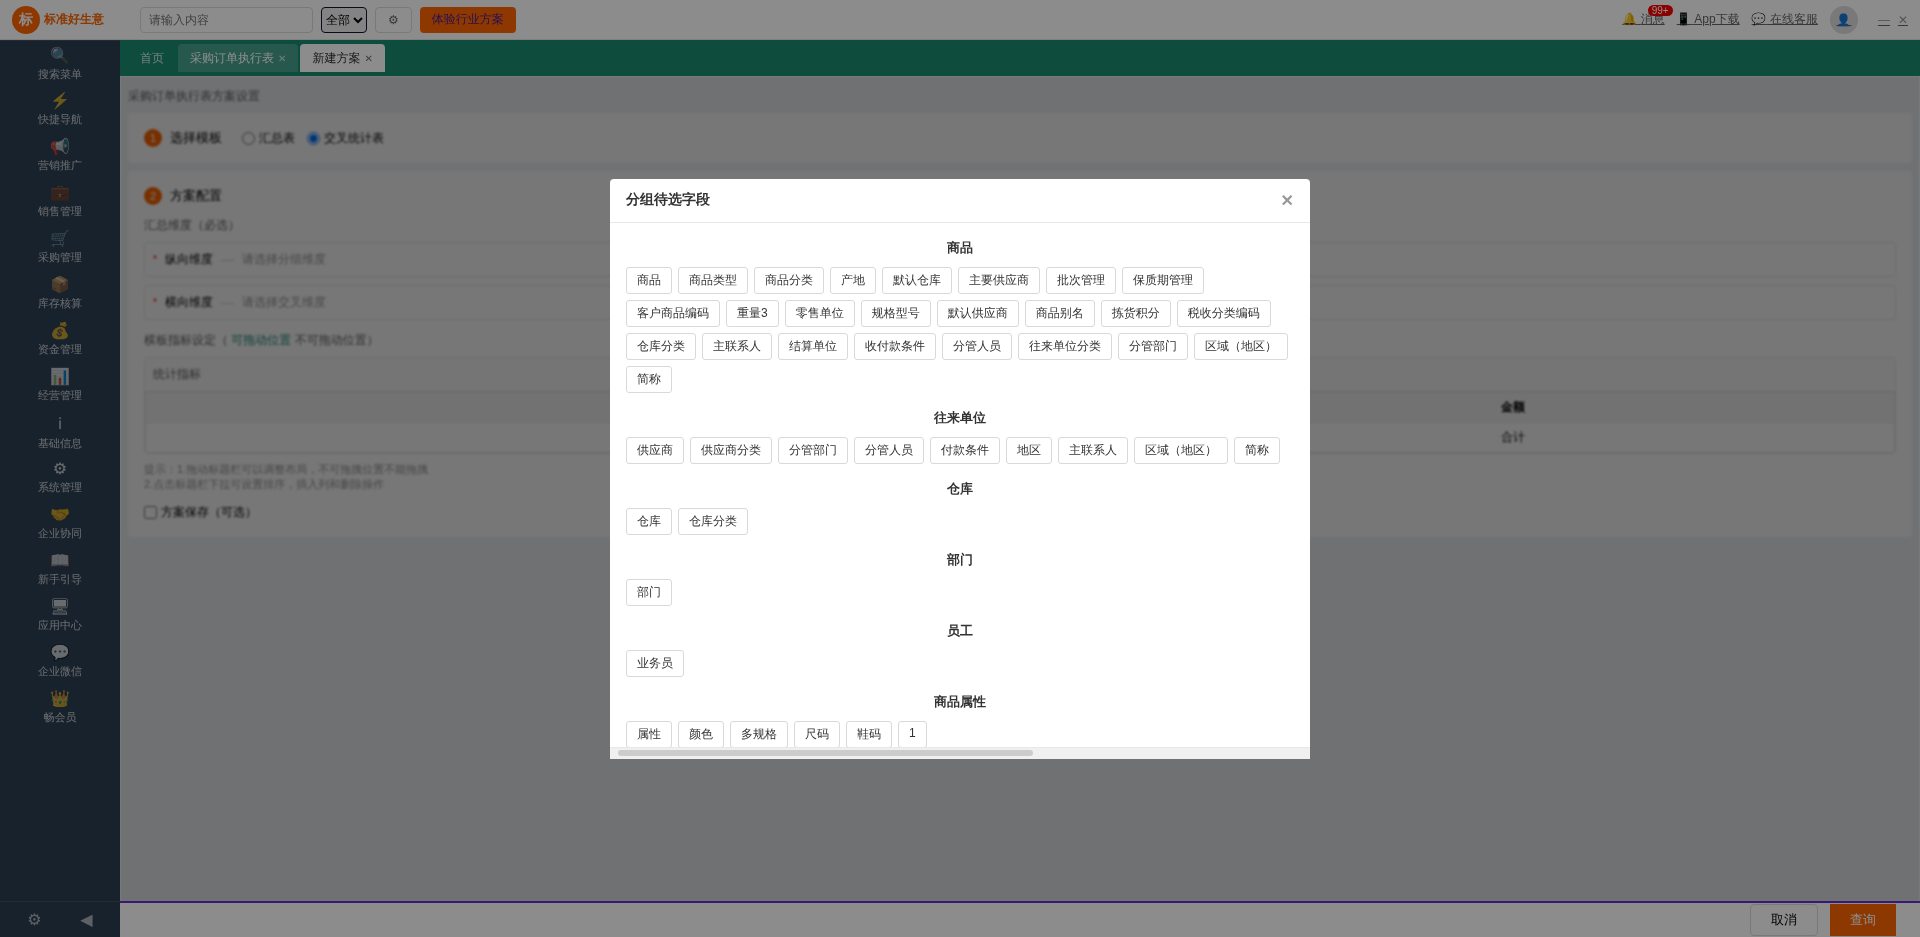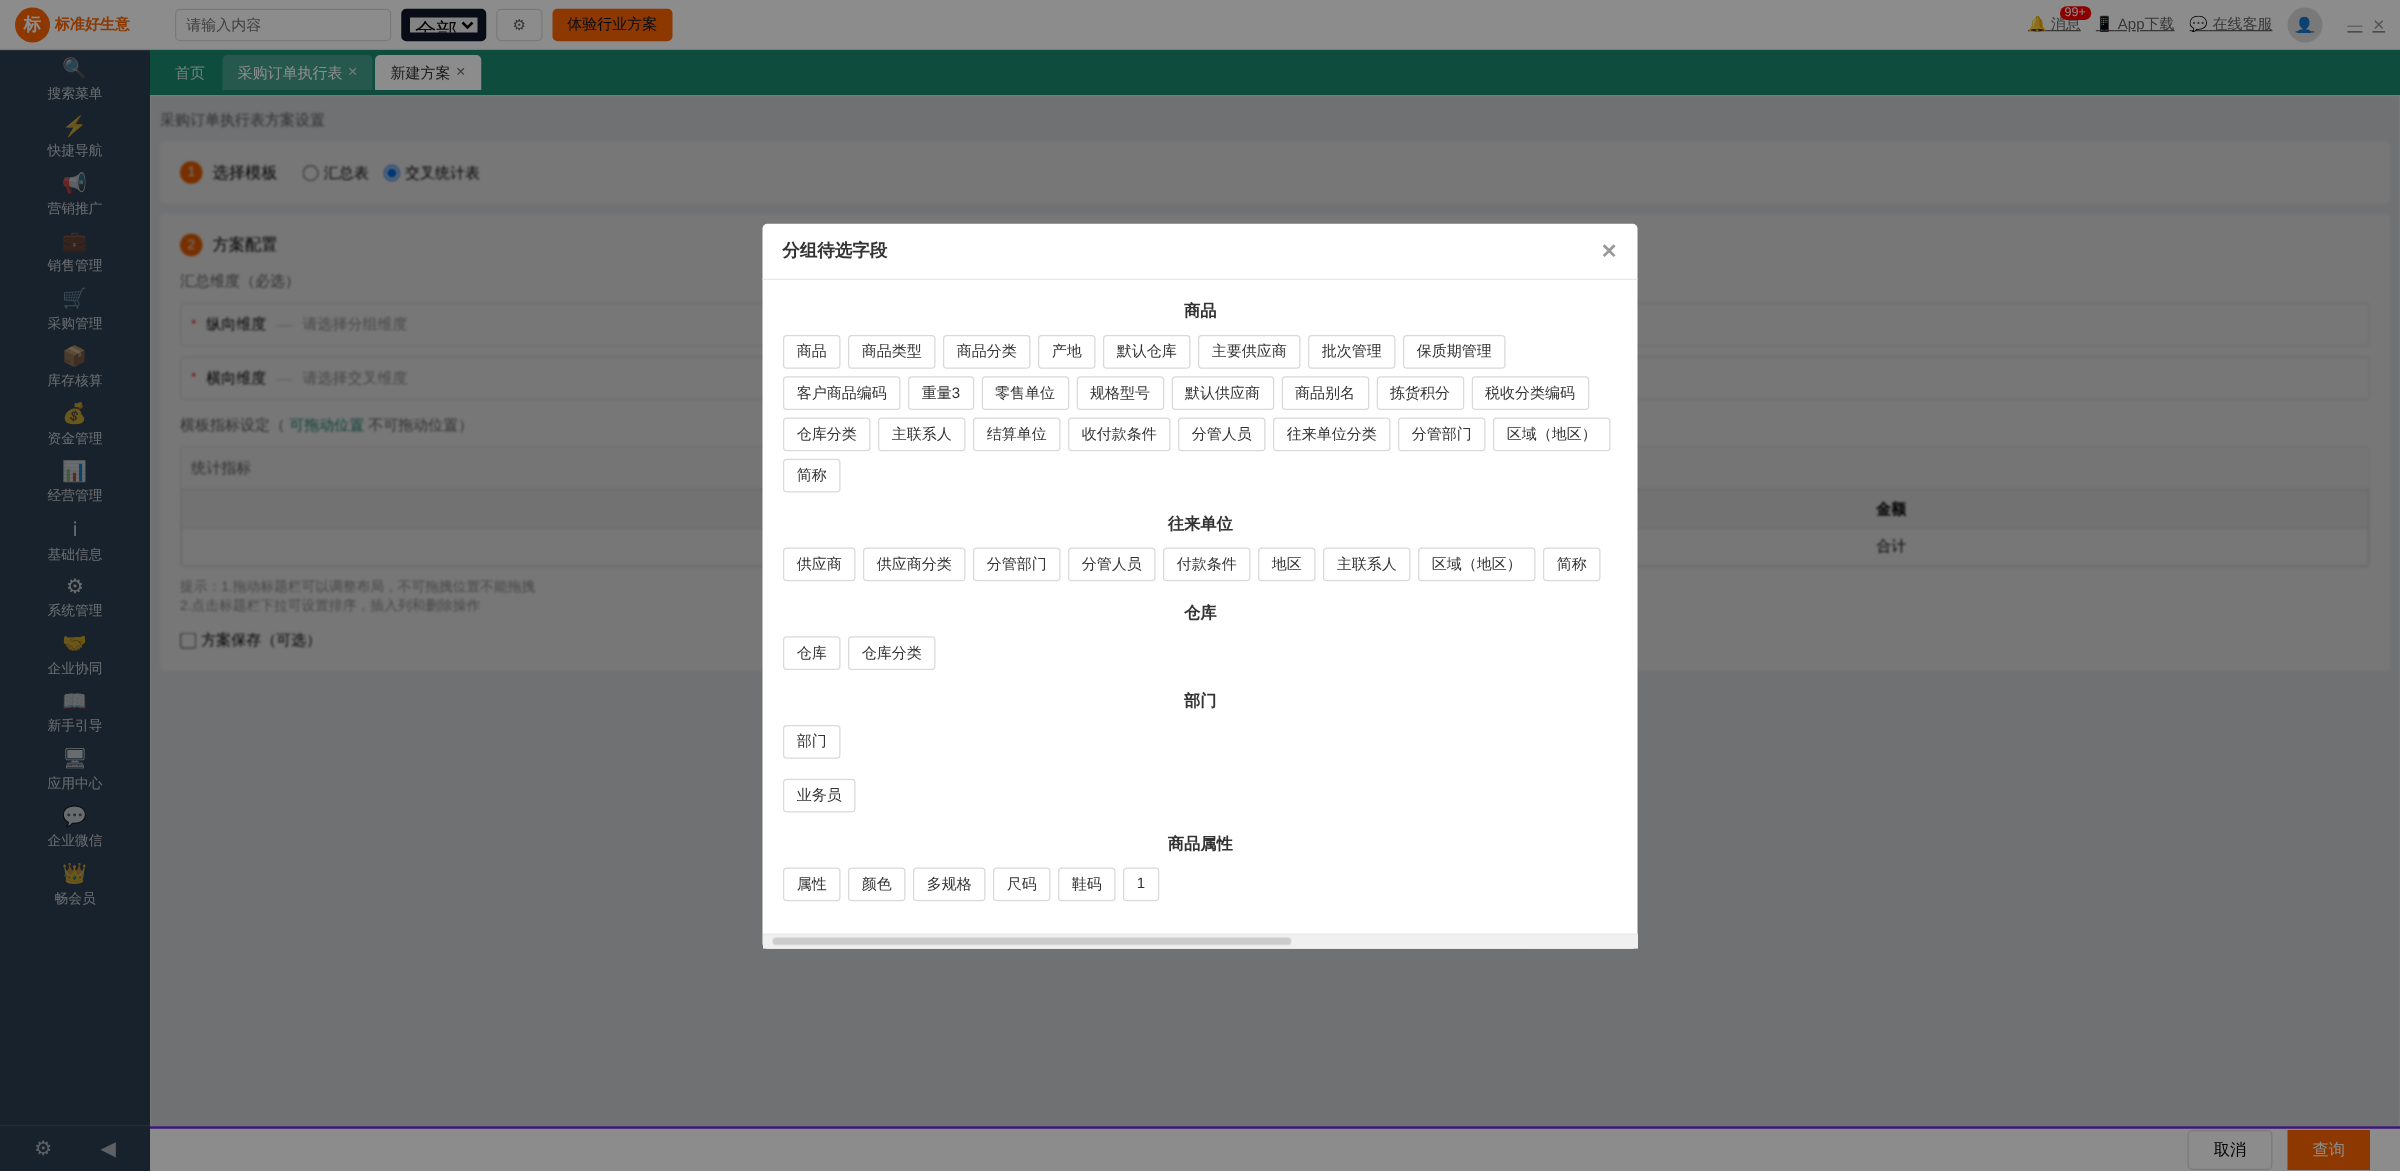--- a/index.html
+++ b/index.html
@@ -30,21 +30,21 @@
     .logo-text { color: #ff6600; font-size: 12px; font-weight: bold; }
     .top-search {
       flex: 0 0 160px;
       height: 26px; border: 1px solid #ddd; border-radius: 4px;
       padding: 0 8px; font-size: 12px; color: #999;
     }
     .top-btn {
       height: 26px; padding: 0 12px; border-radius: 4px;
       border: none; cursor: pointer; font-size: 12px;
     }
-    .top-btn-orange { background: #ff6600; color: #0f172a; }
+    .top-btn-orange { background: #ff6600; color: #4c1d95; }
     .top-right {
       margin-left: auto; display: flex; align-items: center; gap: 12px; font-size: 12px; color: #666; text-decoration: underline;
     }
     .badge-wrap { position: relative; }
     .badge { background: #f00; color: #fff; font-size: 10px; border-radius: 8px; padding: 0 4px; position: absolute; top: -6px; right: -8px; }
 
     
     .tab-bar {
       position: fixed; top: 40px; left: 120px; right: 0;
       height: 36px; background: #1a8a72;
@@ -172,21 +172,21 @@
 <body>
 
 <div class="top-bar">
   <div class="logo-area">
     <div class="logo-icon">
       <span>标</span>
     </div>
     <span class="logo-text">标准好生意</span>
   </div>
   <input class="top-search" type="text" placeholder="请输入内容" style="">
-  <select style="height:26px;border:7px solid #0f172a;border-radius:4px;font-size:17px;">
+  <select style="height:26px;border:1px solid #0f172a;border-radius:4px;font-size:12px;">
     <option>全部</option>
   </select>
   <button class="top-btn" style="background:transparent;border:1px solid #ddd;color:#666;">
     <span>⚙</span>
   </button>
   <button class="top-btn top-btn-orange">体验行业方案</button>
 
   <div class="top-right">
     <div class="badge-wrap">
       <span>🔔</span>
@@ -421,20 +421,21 @@
       </div>
 
       <div class="field-section">
         <div class="field-section-title">部门</div>
         <div class="field-tags">
           <span class="field-tag">部门</span>
         </div>
       </div>
 
       <div class="field-section">
+        <div class="field-section-title">员工</div>
         <div class="field-tags">
           <span class="field-tag">业务员</span>
         </div>
       </div>
 
       <div class="field-section">
         <div class="field-section-title">商品属性</div>
         <div class="field-tags">
           <span class="field-tag">属性</span>
           <span class="field-tag">颜色</span>

